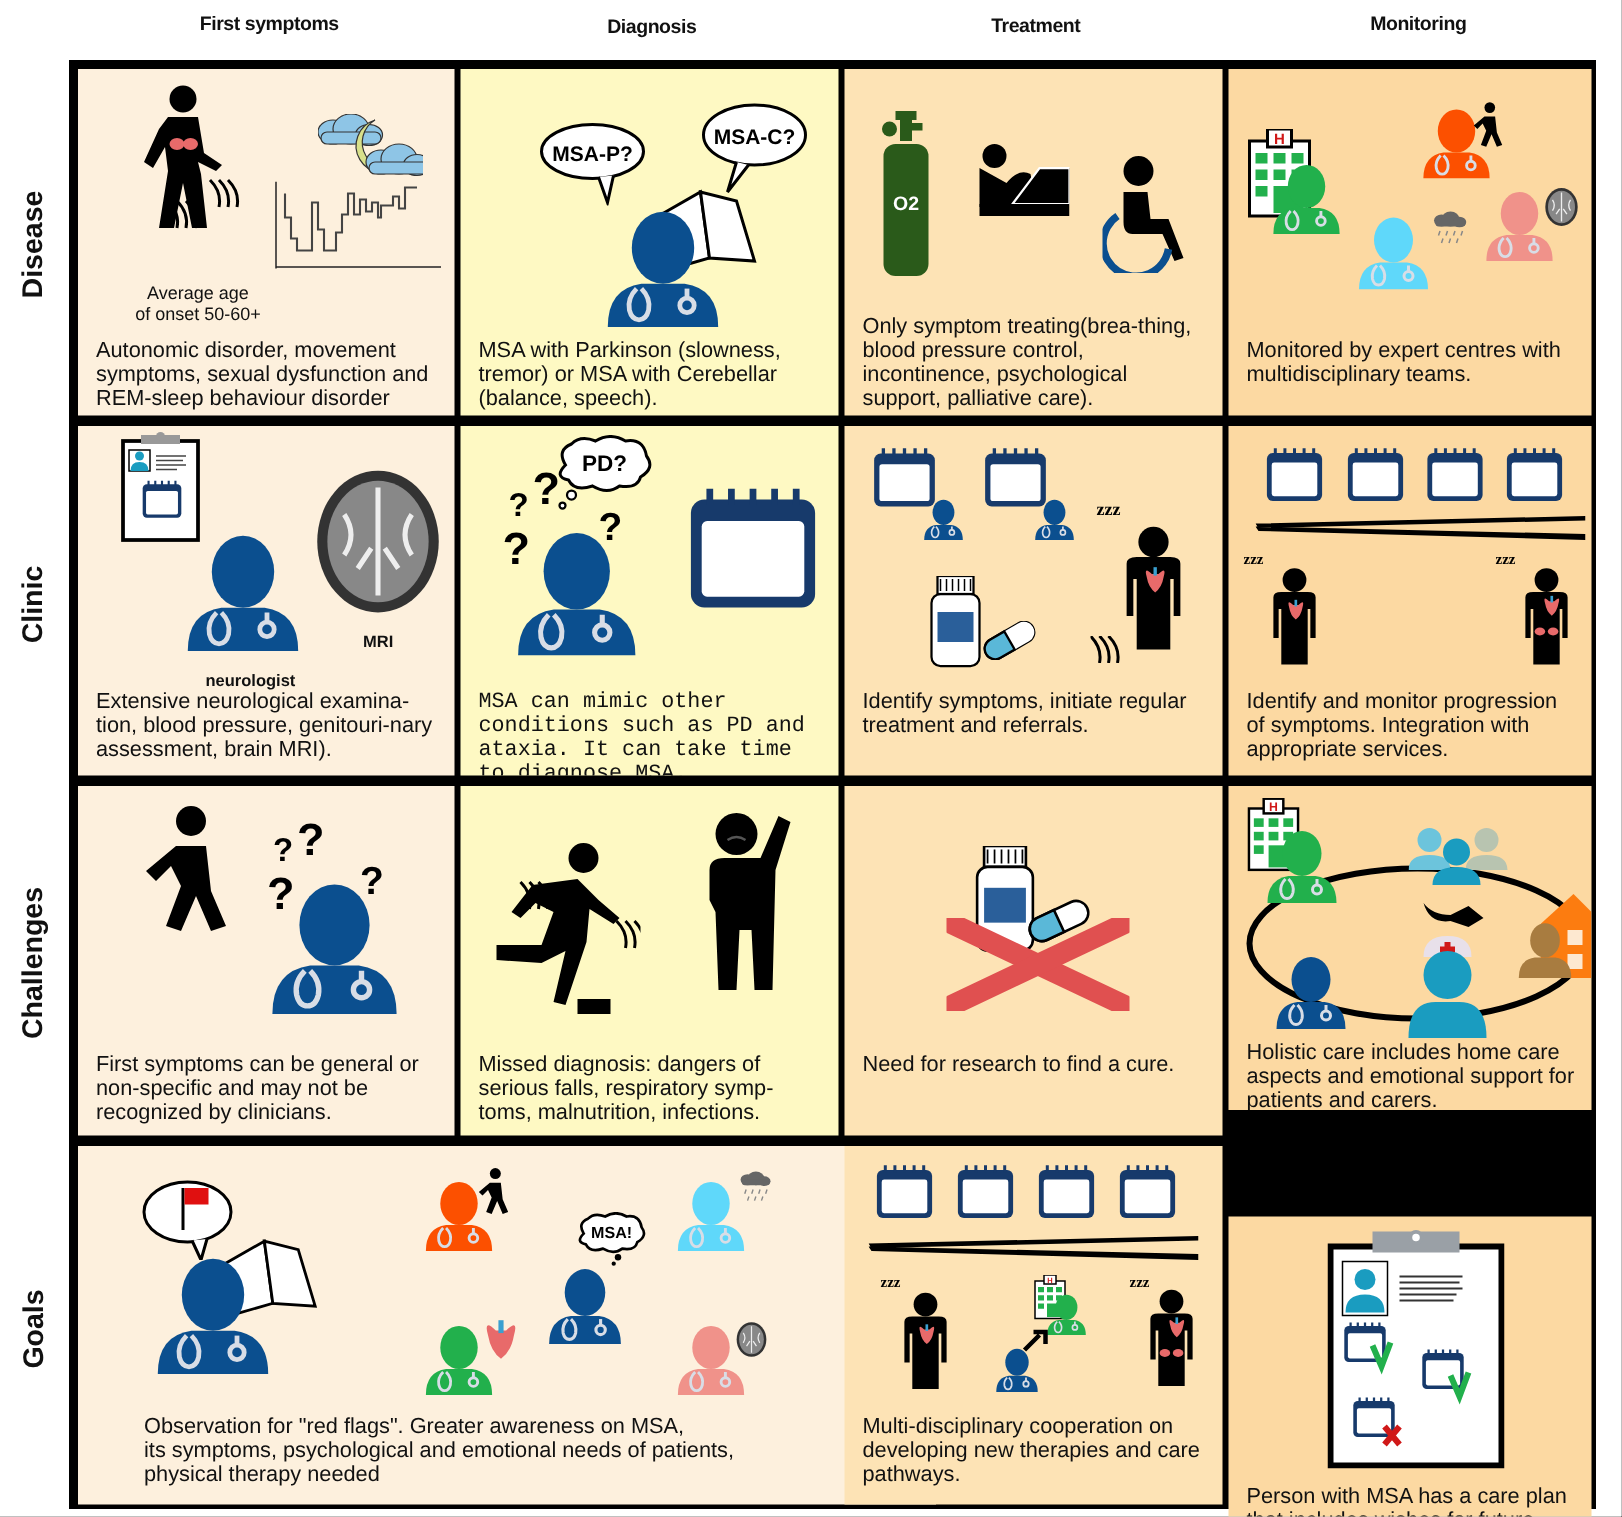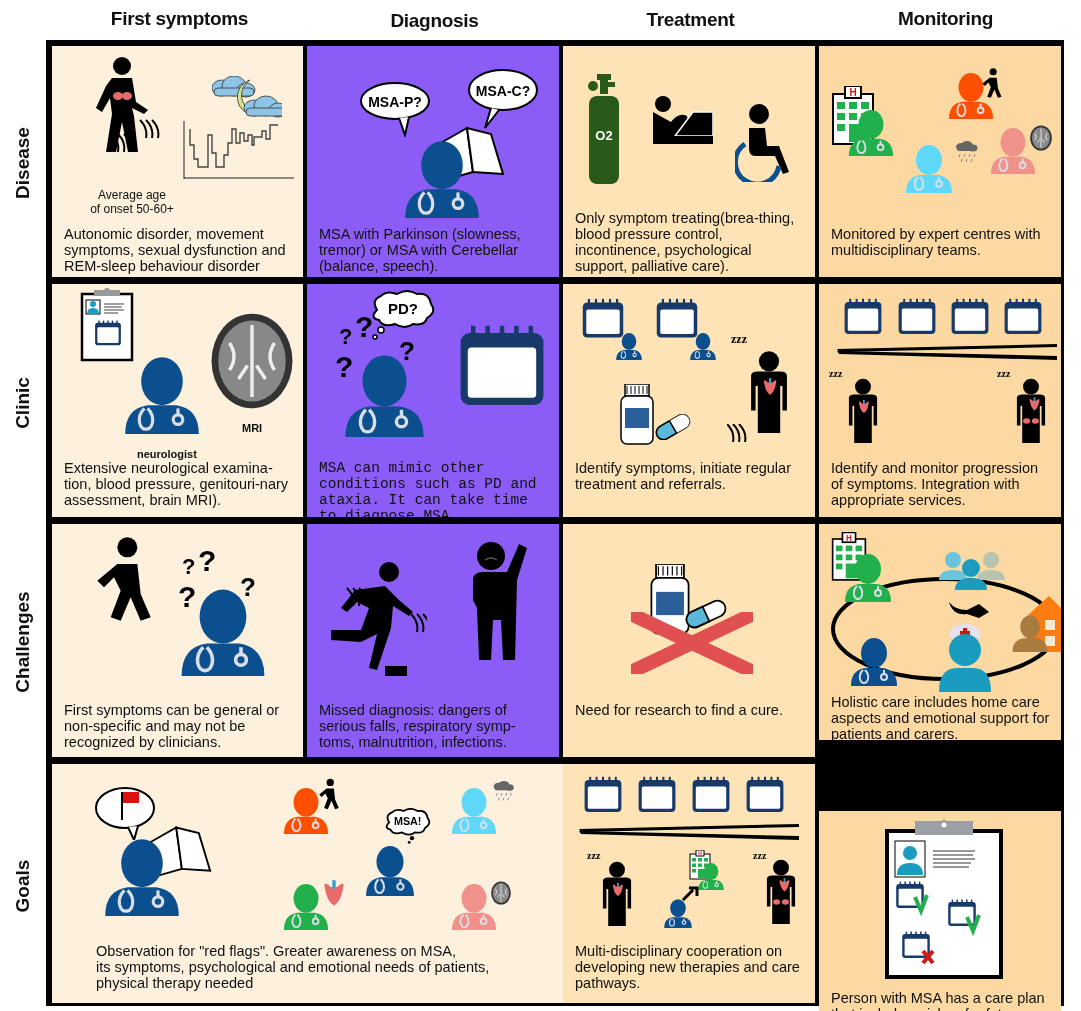--- a/index.html
+++ b/index.html
@@ -1,22 +1,22 @@
 <!DOCTYPE html>
 <html><head>
 <meta charset="utf-8">
 <style>
   html, body { margin:0; padding:0; background:#ffffff; }
   body { width:1081px; height:1011px; position:relative; overflow:hidden; font-family:"Liberation Sans", sans-serif; }
-  .colhead { position:absolute; top:8px; font-weight:bold; font-size:19px; color:#111; text-align:center; width:255px; letter-spacing:-0.3px; }
+  .colhead { position:absolute; top:8px; font-weight:bold; font-size:13px; color:#111; text-align:center; width:255px; letter-spacing:-0.3px; }
   .rowhead { position:absolute; left:0; width:46px; font-weight:bold; font-size:19px; color:#111; display:flex; align-items:center; justify-content:center; }
   .rowhead span { display:block; transform:rotate(-90deg); white-space:nowrap; }
   .grid { position:absolute; left:46px; top:40px; width:1018px; height:966px; background:#000; border:3px solid #000; box-sizing:border-box; }
   .cell { position:absolute; box-sizing:border-box; overflow:hidden; }
-  .c0 { background:#fdf0dd; } .c1 { background:#8b5cf6; } .c2 { background:#fde3b5; } .c3 { background:#fcd9a2; }
+  .c0 { background:#fdf0dd; } .c1 { background:#fef9c3; } .c2 { background:#fde3b5; } .c3 { background:#fcd9a2; }
   .caption { position:absolute; left:12px; right:8px; font-size:14.5px; line-height:16px; color:#111; }
   .ic { position:absolute; }
   .lbl { position:absolute; font-size:12px; color:#111; text-align:center; line-height:14px; }
   .blbl { position:absolute; font-weight:bold; font-size:11px; color:#111; }
 </style>
 </head>
 <body>
 
 <svg width="0" height="0" style="position:absolute">
   <defs>

